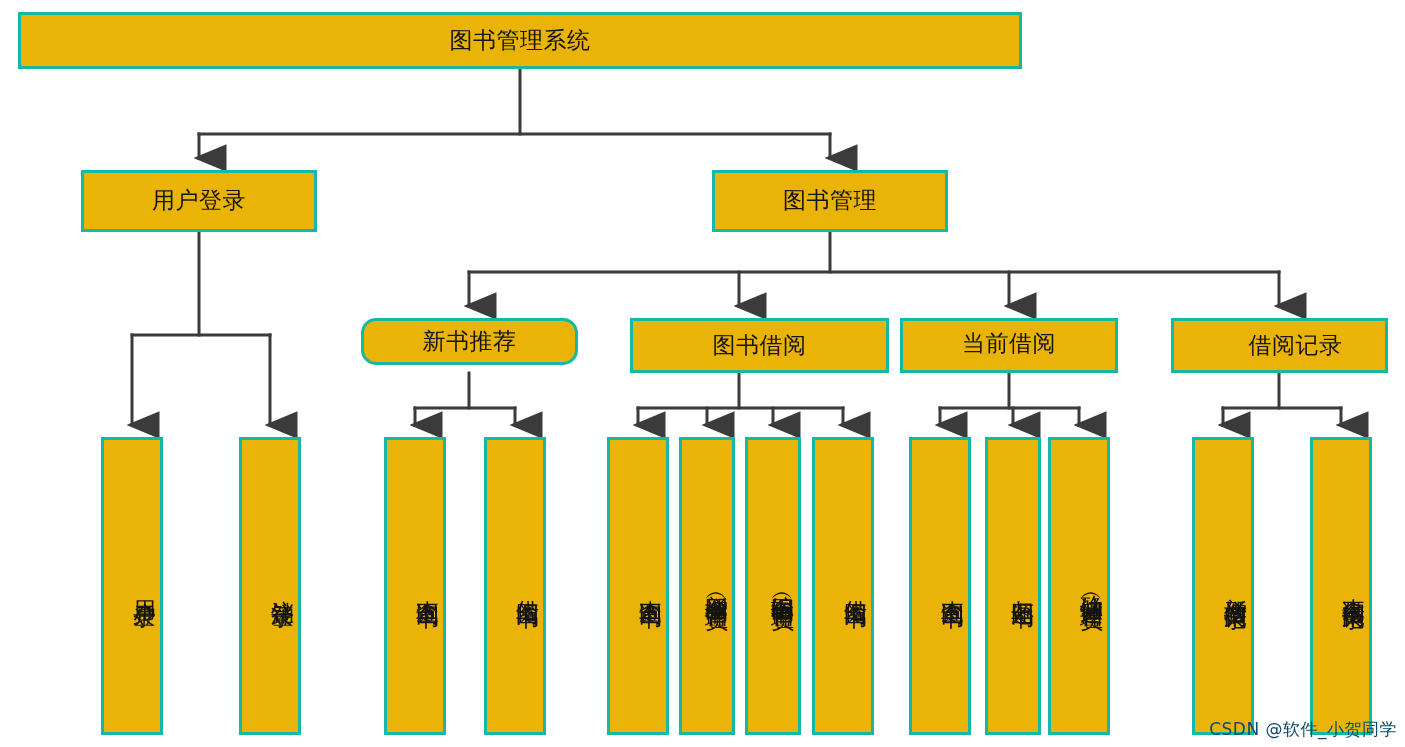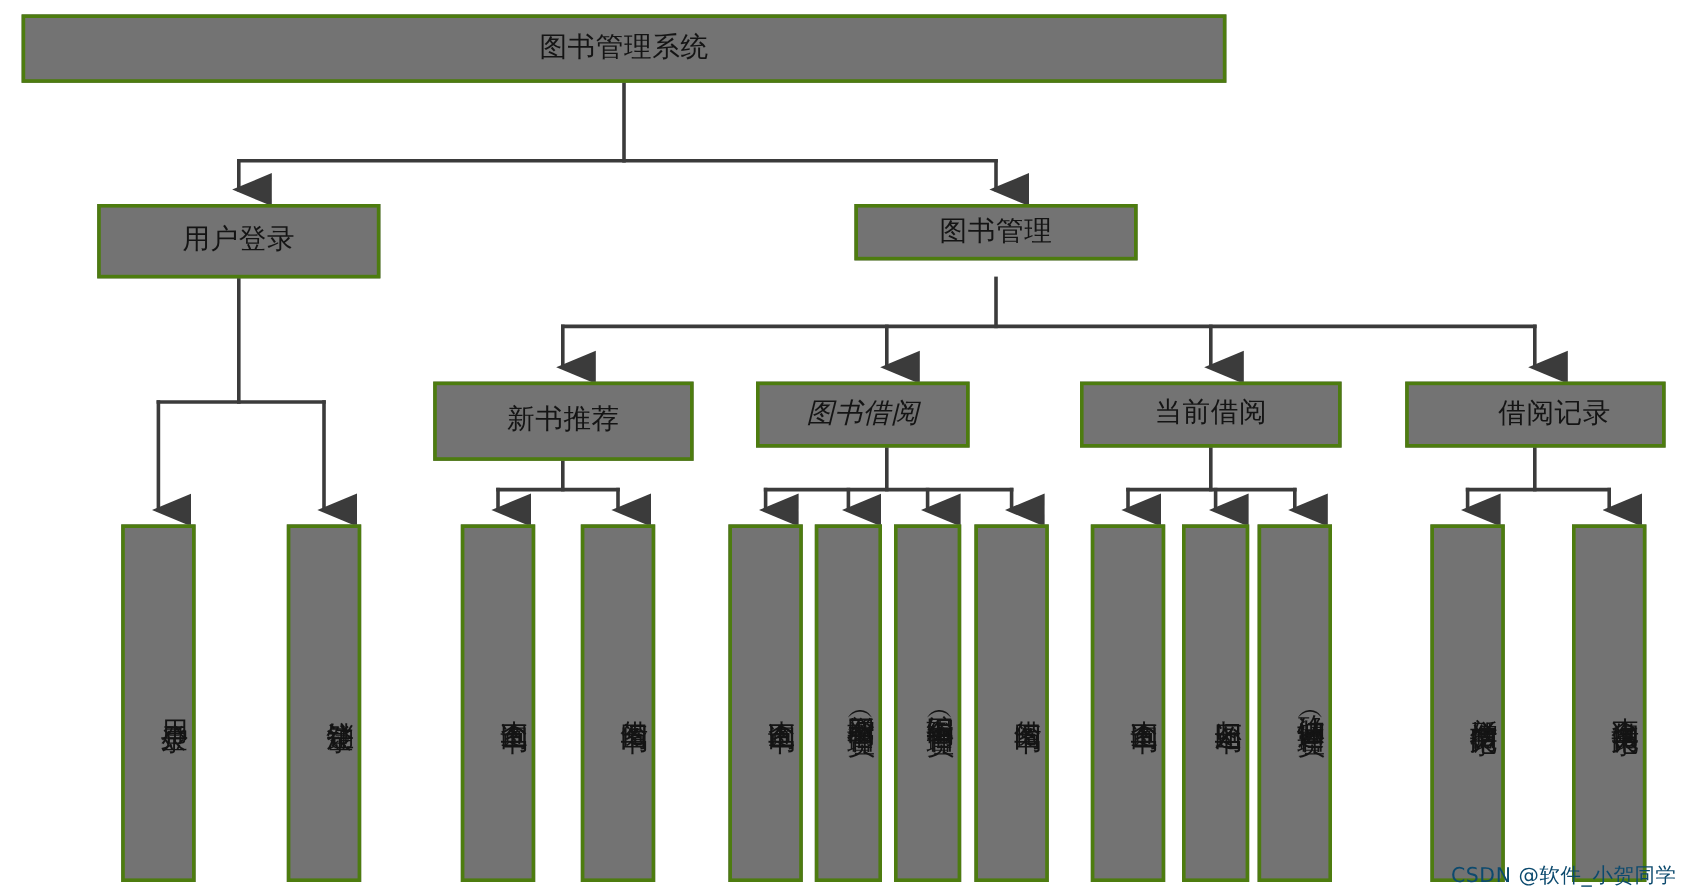--- a/index.html
+++ b/index.html
@@ -23,22 +23,22 @@
     position: absolute;
     left: 0;
     top: 0;
     width: 1405px;
     height: 747px;
     pointer-events: none;
   }
   .node {
     position: absolute;
     box-sizing: border-box;
-    background: #737373;
-    border: 3px solid #4d7c0f;
+    background: #eab308;
+    border: 3px solid #14b8a6;
     display: flex;
     align-items: center;
     justify-content: center;
     color: #141414;
   }
   .node.horiz {
     font-size: 23px;
     line-height: 1.2;
     letter-spacing: 0.5px;
   }
@@ -128,28 +128,28 @@
     </g>
   </svg>
 
   <div class="node horiz root" style="left: 18px; top: 12px; width: 1004px; height: 57px;">
     <span>图书管理系统</span>
   </div>
 
   <div class="node horiz" style="left: 81px; top: 170px; width: 236px; height: 62px;">
     <span>用户登录</span>
   </div>
-  <div class="node horiz" style="left: 712px; top: 170px; width: 236px; height: 47px;">
+  <div class="node horiz" style="left: 712px; top: 170px; width: 236px; height: 62px;">
     <span>图书管理</span>
   </div>
 
-  <div class="node horiz" style="left: 361px; top: 318px; width: 217px; height: 66px;">
+  <div class="node horiz" style="left: 361px; top: 318px; width: 217px; height: 47px; border-radius: 15px;">
     <span>新书推荐</span>
   </div>
-  <div class="node horiz" style="left: 630px; top: 318px; width: 178px; height: 55px; font-style: italic;">
+  <div class="node horiz" style="left: 630px; top: 318px; width: 259px; height: 55px;">
     <span>图书借阅</span>
   </div>
   <div class="node horiz" style="left: 900px; top: 318px; width: 218px; height: 55px; font-family: Liberation Mono, monospace;">
     <span>当前借阅</span>
   </div>
   <div class="node horiz" style="left: 1171px; top: 318px; width: 217px; height: 55px; padding-left: 32px;">
     <span>借阅记录</span>
   </div>
 
   <div class="node vert" style="left: 101px; top: 437px; width: 62px; height: 298px;">

